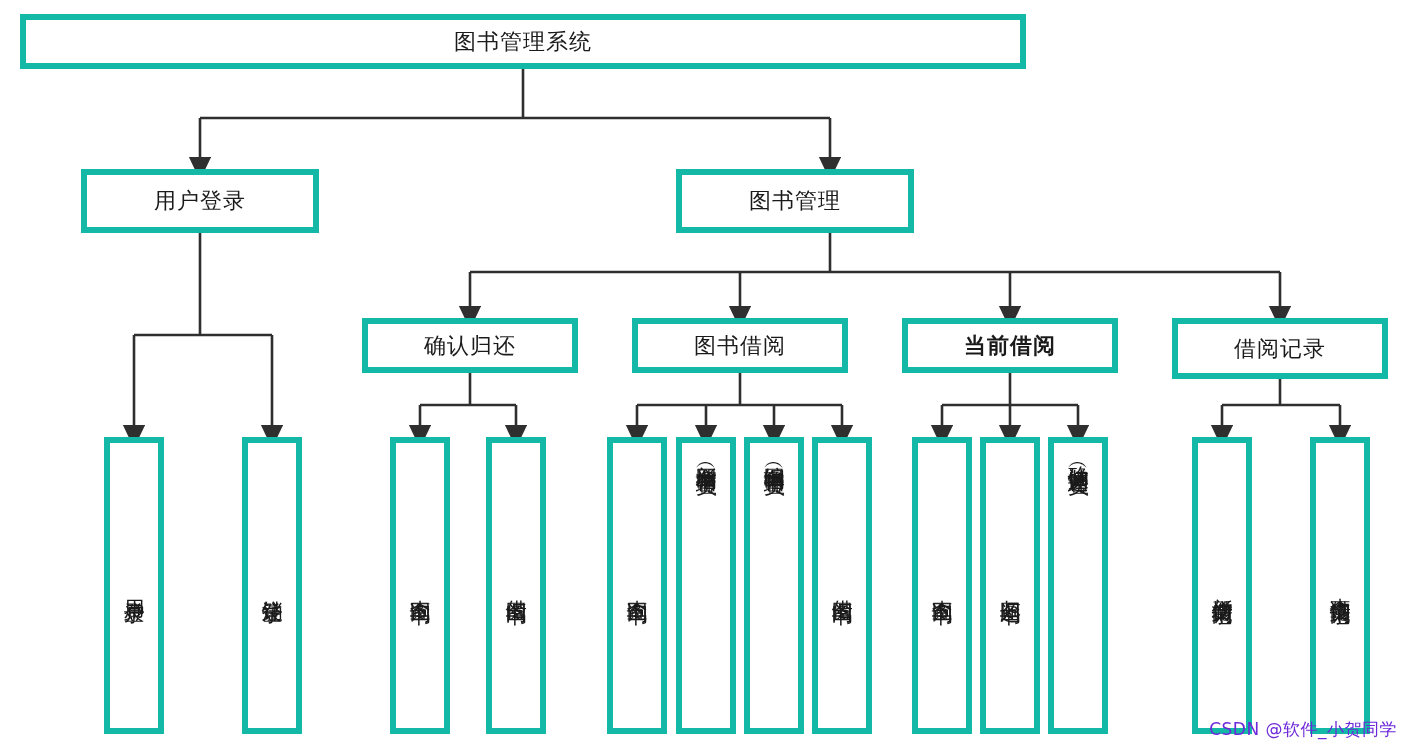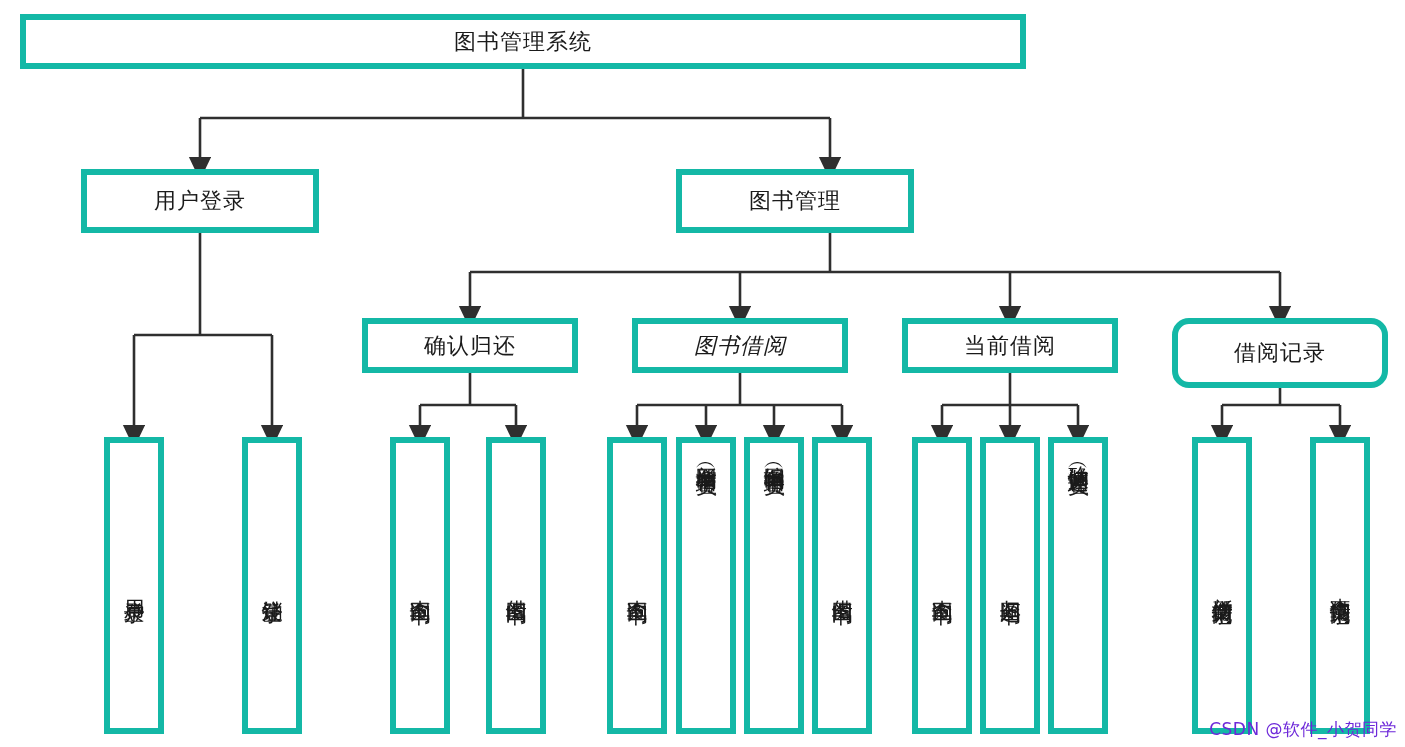--- a/index.html
+++ b/index.html
@@ -135,27 +135,27 @@
   <div class="node h" style="left:81px; top:169px; width:238px; height:64px;">
     <span class="hlabel">用户登录</span>
   </div>
   <div class="node h" style="left:676px; top:169px; width:238px; height:64px;">
     <span class="hlabel">图书管理</span>
   </div>
 
   <div class="node h" style="left:362px; top:318px; width:216px; height:55px;">
     <span class="hlabel">确认归还</span>
   </div>
-  <div class="node h" style="left:632px; top:318px; width:216px; height:55px;font-style:italic;">
+  <div class="node h" style="left:632px; top:318px; width:216px; height:55px;">
     <span class="hlabel">图书借阅</span>
   </div>
-  <div class="node h" style="left:902px; top:318px; width:216px; height:55px;">
+  <div class="node h" style="left:902px; top:318px; width:216px; height:55px;font-weight:bold;">
     <span class="hlabel">当前借阅</span>
   </div>
-  <div class="node h" style="left:1172px; top:318px; width:216px; height:70px;border-radius:17px;">
+  <div class="node h" style="left:1172px; top:318px; width:216px; height:61px;">
     <span class="hlabel">借阅记录</span>
   </div>
 
   <div class="node v mid" style="left:104px; top:437px; width:60px; height:297px; justify-content:center; align-items:center;">
     <span class="vlabel">用户登录</span>
   </div>
   <div class="node v mid" style="left:242px; top:437px; width:60px; height:297px; justify-content:center; align-items:center;">
     <span class="vlabel">注销登录</span>
   </div>
 

